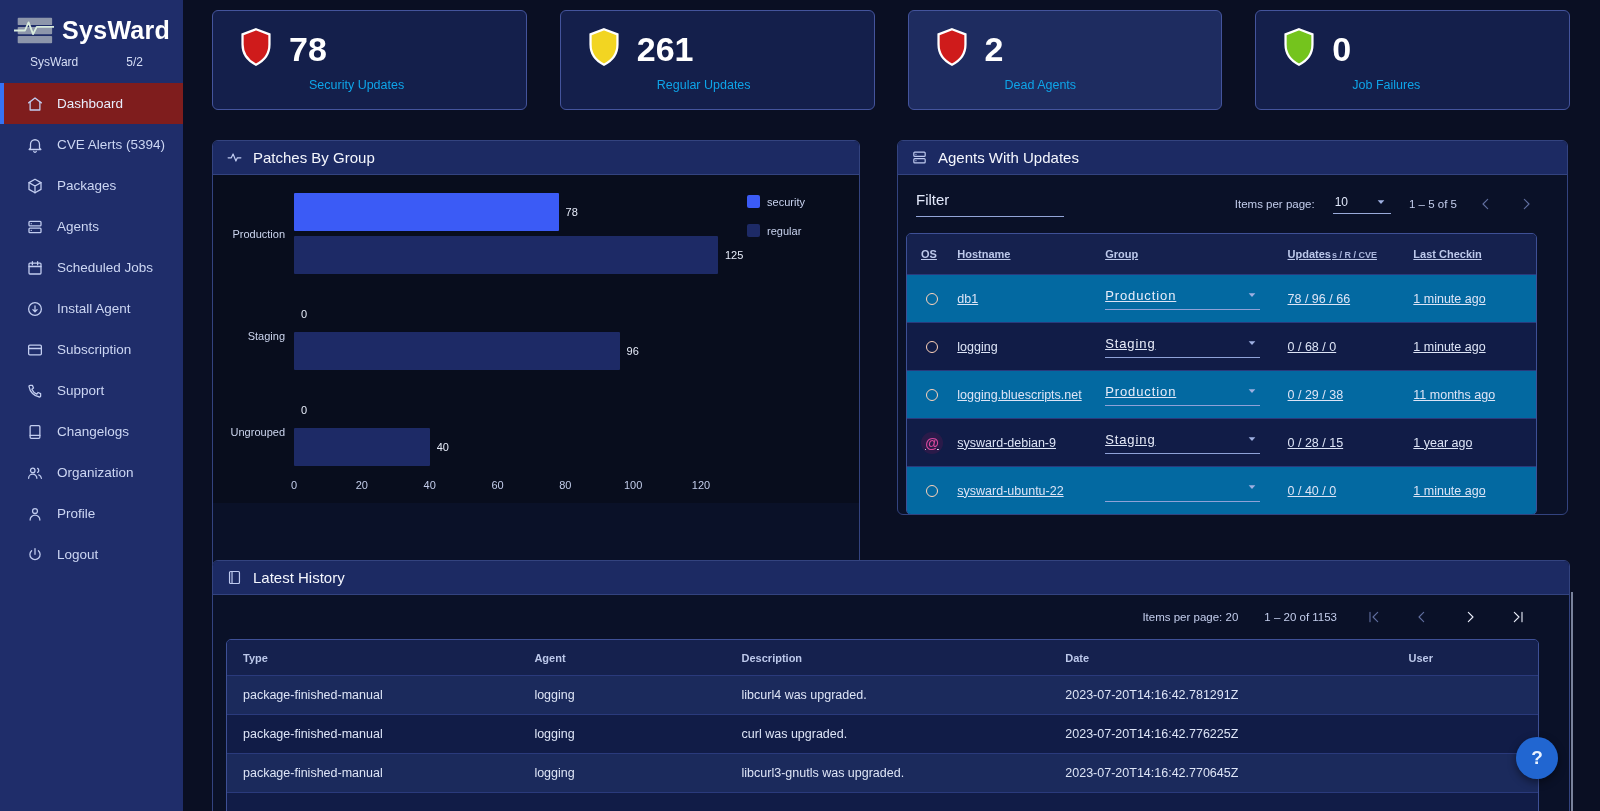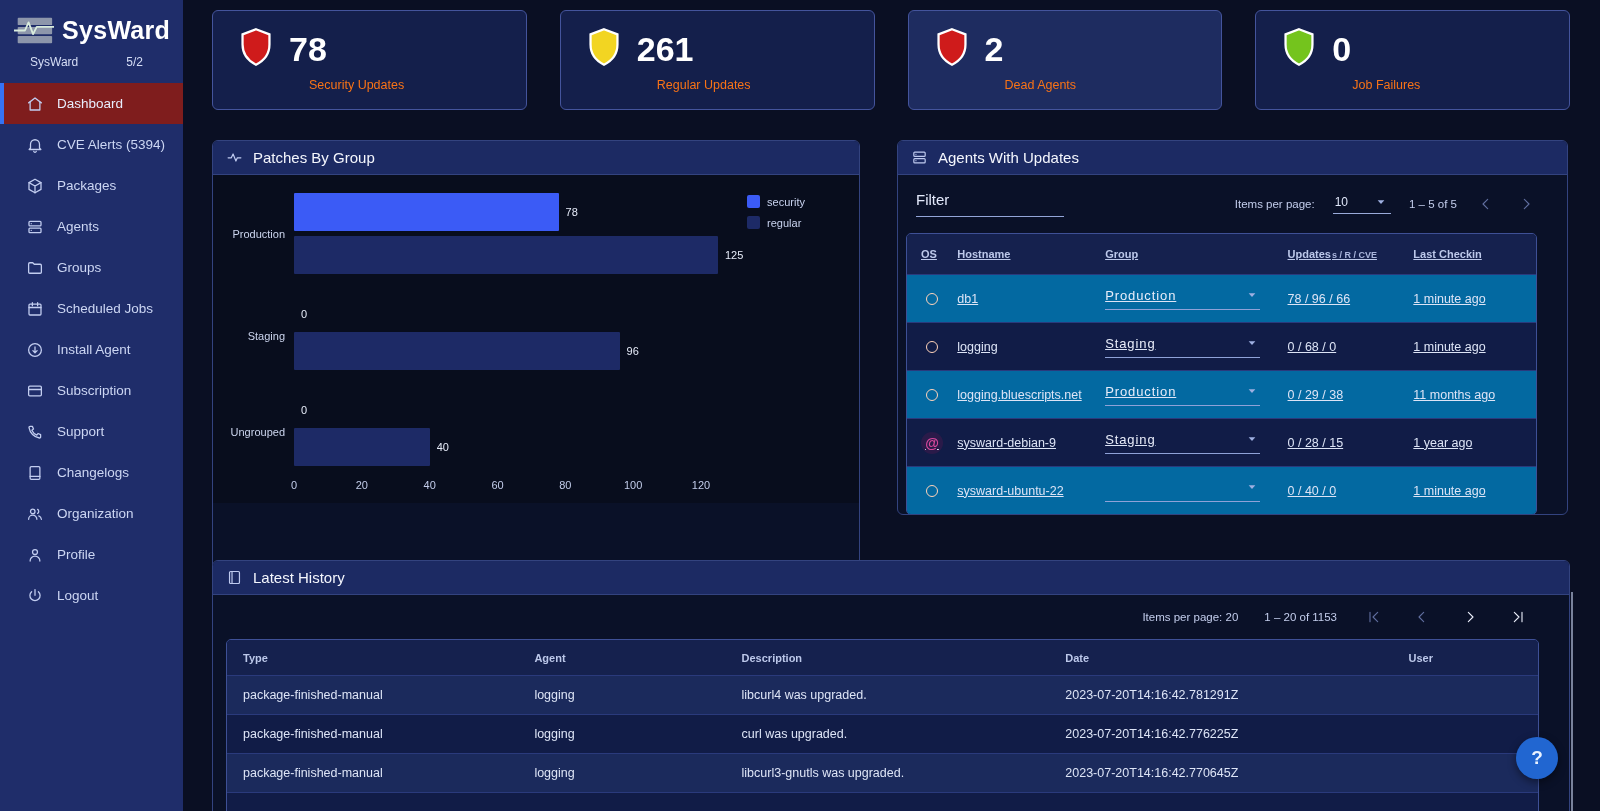--- a/index.html
+++ b/index.html
@@ -23,41 +23,41 @@
   .side-item.active{background:#7f1d1d;border-left-color:#3673f5;color:#e8edfc;}
   
   .main{position:absolute;left:183px;top:0;width:1417px;height:811px;}
   
   .cards{position:absolute;left:29px;top:10px;width:1358px;display:flex;gap:33px;}
   .card{flex:1;height:100px;background:#141f4b;border:1px solid #44549c;border-radius:6px;box-sizing:border-box;padding:15px 0 0 26px;}
   .card.hl{background:#1e2c60;}
   .card-top{display:flex;align-items:center;gap:16px;height:46px;}
   .card-top svg{width:34px;height:40px;}
   .stat-value{font-size:34px;font-weight:700;color:#ffffff;line-height:1;}
-  .card-label{margin:6px 0 0 70px;font-size:12.5px;color:#f97316;}
+  .card-label{margin:6px 0 0 70px;font-size:12.5px;color:#0ea5e9;}
   
   .panel{position:absolute;background:#0a1128;border:1px solid #33437f;border-radius:6px;box-sizing:border-box;overflow:hidden;}
   .panel-head{height:33px;background:#1c2a63;display:flex;align-items:center;gap:10px;padding:0 13px;
     color:#f4f6fd;font-size:15px;border-bottom:1px solid #33437f;}
   .phicon{width:17px;height:17px;display:inline-flex;color:#bfcaef;}
   .phicon svg{width:17px;height:17px;}
   #patches-panel{left:29px;top:140px;width:648px;height:430px;}
   #agents-panel{left:714px;top:140px;width:671px;height:375px;}
   #history-panel{left:29px;top:560px;width:1358px;height:260px;}
   
   .chart-body{position:relative;background:#080d1d;height:328px;padding-top:18px;box-sizing:border-box;}
   .cgroup{position:relative;margin-bottom:27px;}
   .clabel{position:absolute;left:0;top:50%;transform:translateY(-50%);width:72px;text-align:right;font-size:11px;color:#ccd5ee;}
   .crow{display:flex;align-items:center;margin-left:81px;height:38px;margin-bottom:5px;}
   .crow.zero{height:26px;}
   .cbar{display:inline-block;height:100%;border-radius:1px;}
   .cval{font-size:11px;color:#e6ebf8;margin-left:7px;}
   .axis{position:absolute;left:81px;bottom:10px;width:407px;height:14px;}
   .axis span{position:absolute;transform:translateX(-50%);font-size:11px;color:#c2ccea;}
-  .legend{position:absolute;top:20px;right:54px;display:flex;flex-direction:column;gap:8px;}
+  .legend{position:absolute;top:20px;right:54px;display:flex;flex-direction:column;gap:16px;}
   .litem{display:flex;align-items:center;gap:7px;font-size:11px;color:#c8d2ee;}
   .lswatch{width:13px;height:13px;border-radius:2px;display:inline-block;}
   
   .agents-body{padding:0;}
   .filter-row{height:58px;display:flex;align-items:center;justify-content:space-between;padding:0 30px 0 18px;}
   .filter{width:148px;font-size:15px;color:#e4eafc;border-bottom:1px solid #93a5d8;padding-bottom:8px;cursor:text;}
   .pager{display:flex;align-items:center;gap:18px;font-size:11.5px;color:#c3cdec;}
   .ipp-select{display:inline-flex;align-items:center;gap:25px;border-bottom:1px solid #9aabda;padding:0 2px 3px 2px;cursor:pointer;font-size:12px;color:#dfe6f8;}
   .caret{width:16px;height:16px;display:inline-flex;color:#9fb0e2;}
   .caret svg{width:16px;height:16px;}
@@ -154,28 +154,20 @@
             <rect x="4" y="4.5" width="16" height="6" rx="1.3"></rect>
             <rect x="4" y="13.5" width="16" height="6" rx="1.3"></rect>
             <path d="M7 7.5h.01M7 16.5h.01"></path>
           </svg>
         </span>
         <span class="slabel">Agents</span>
       </div>
       <div class="side-item">
         <span class="sicon">
           <svg viewBox="0 0 24 24" fill="none" stroke="currentColor" stroke-width="1.7" stroke-linecap="round" stroke-linejoin="round">
-            <path d="M3.5 6.5c0-.8.7-1.5 1.5-1.5h4l2 2h8c.8 0 1.5.7 1.5 1.5v9c0 .8-.7 1.5-1.5 1.5H5c-.8 0-1.5-.7-1.5-1.5z"></path>
-          </svg>
-        </span>
-        <span class="slabel">Groups</span>
-      </div>
-      <div class="side-item">
-        <span class="sicon">
-          <svg viewBox="0 0 24 24" fill="none" stroke="currentColor" stroke-width="1.7" stroke-linecap="round" stroke-linejoin="round">
             <rect x="4" y="5.5" width="16" height="14.5" rx="1.3"></rect>
             <path d="M4 10h16M8.5 3.5v4M15.5 3.5v4"></path>
           </svg>
         </span>
         <span class="slabel">Scheduled Jobs</span>
       </div>
       <div class="side-item">
         <span class="sicon">
           <svg viewBox="0 0 24 24" fill="none" stroke="currentColor" stroke-width="1.7" stroke-linecap="round" stroke-linejoin="round">
             <circle cx="12" cy="12" r="8.5"></circle>

